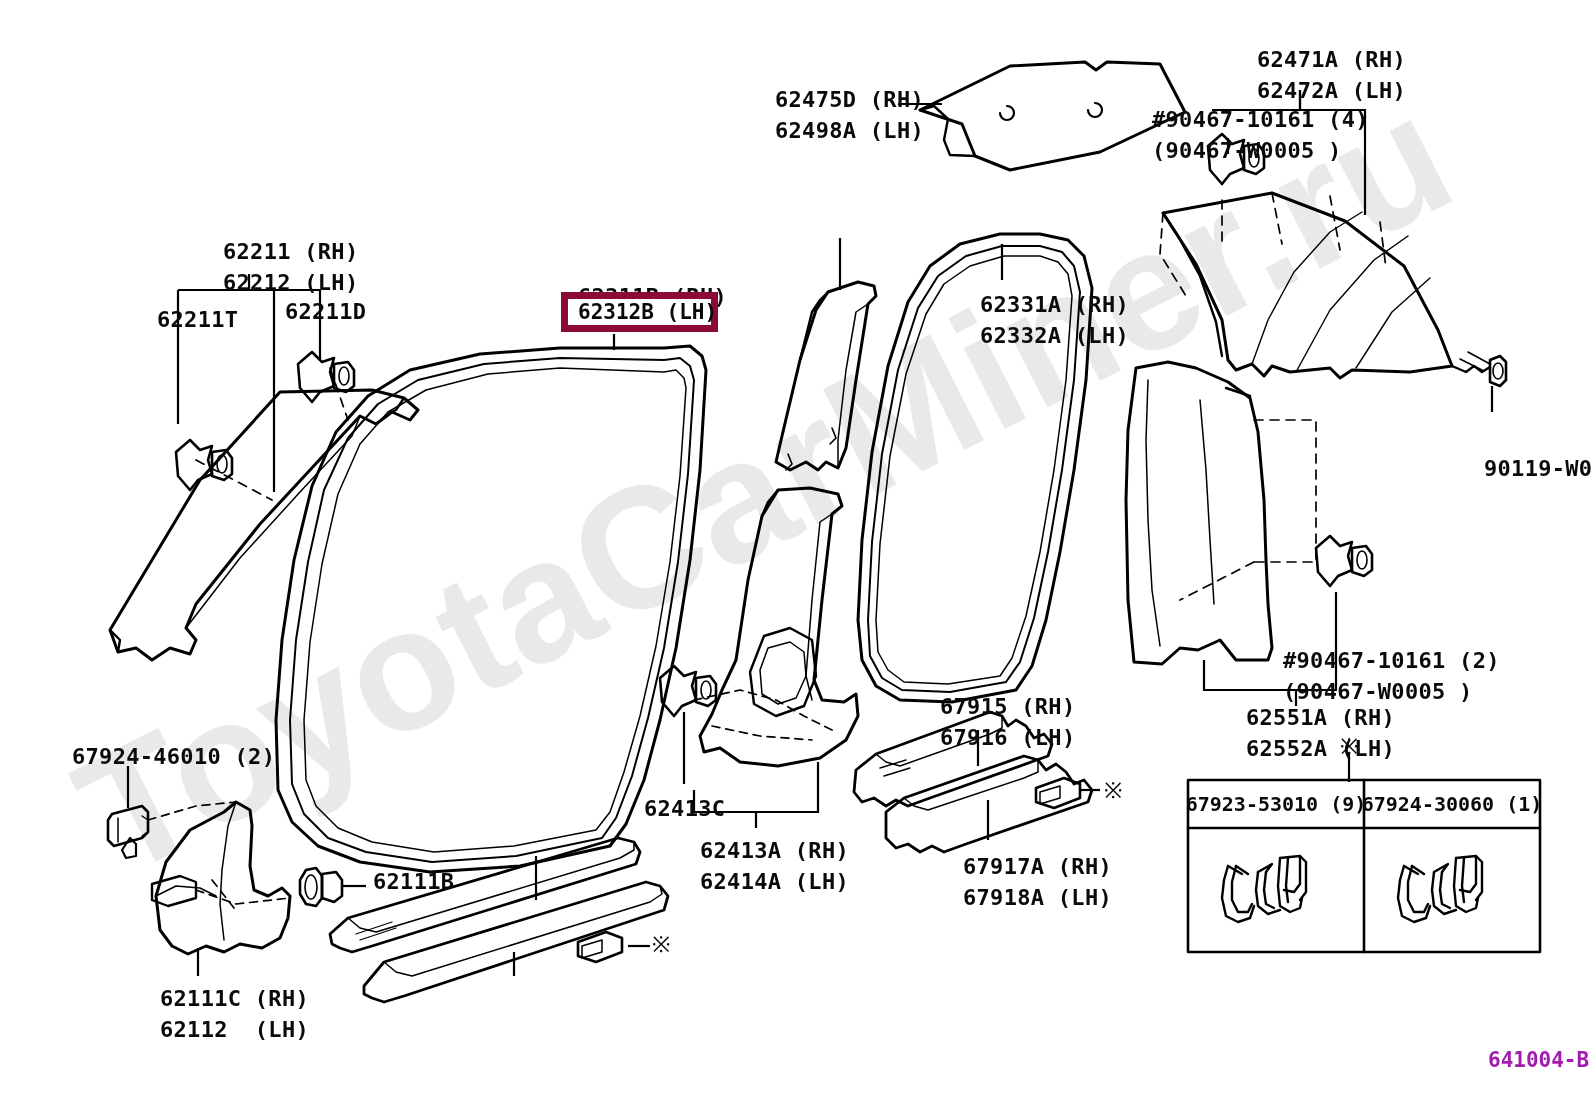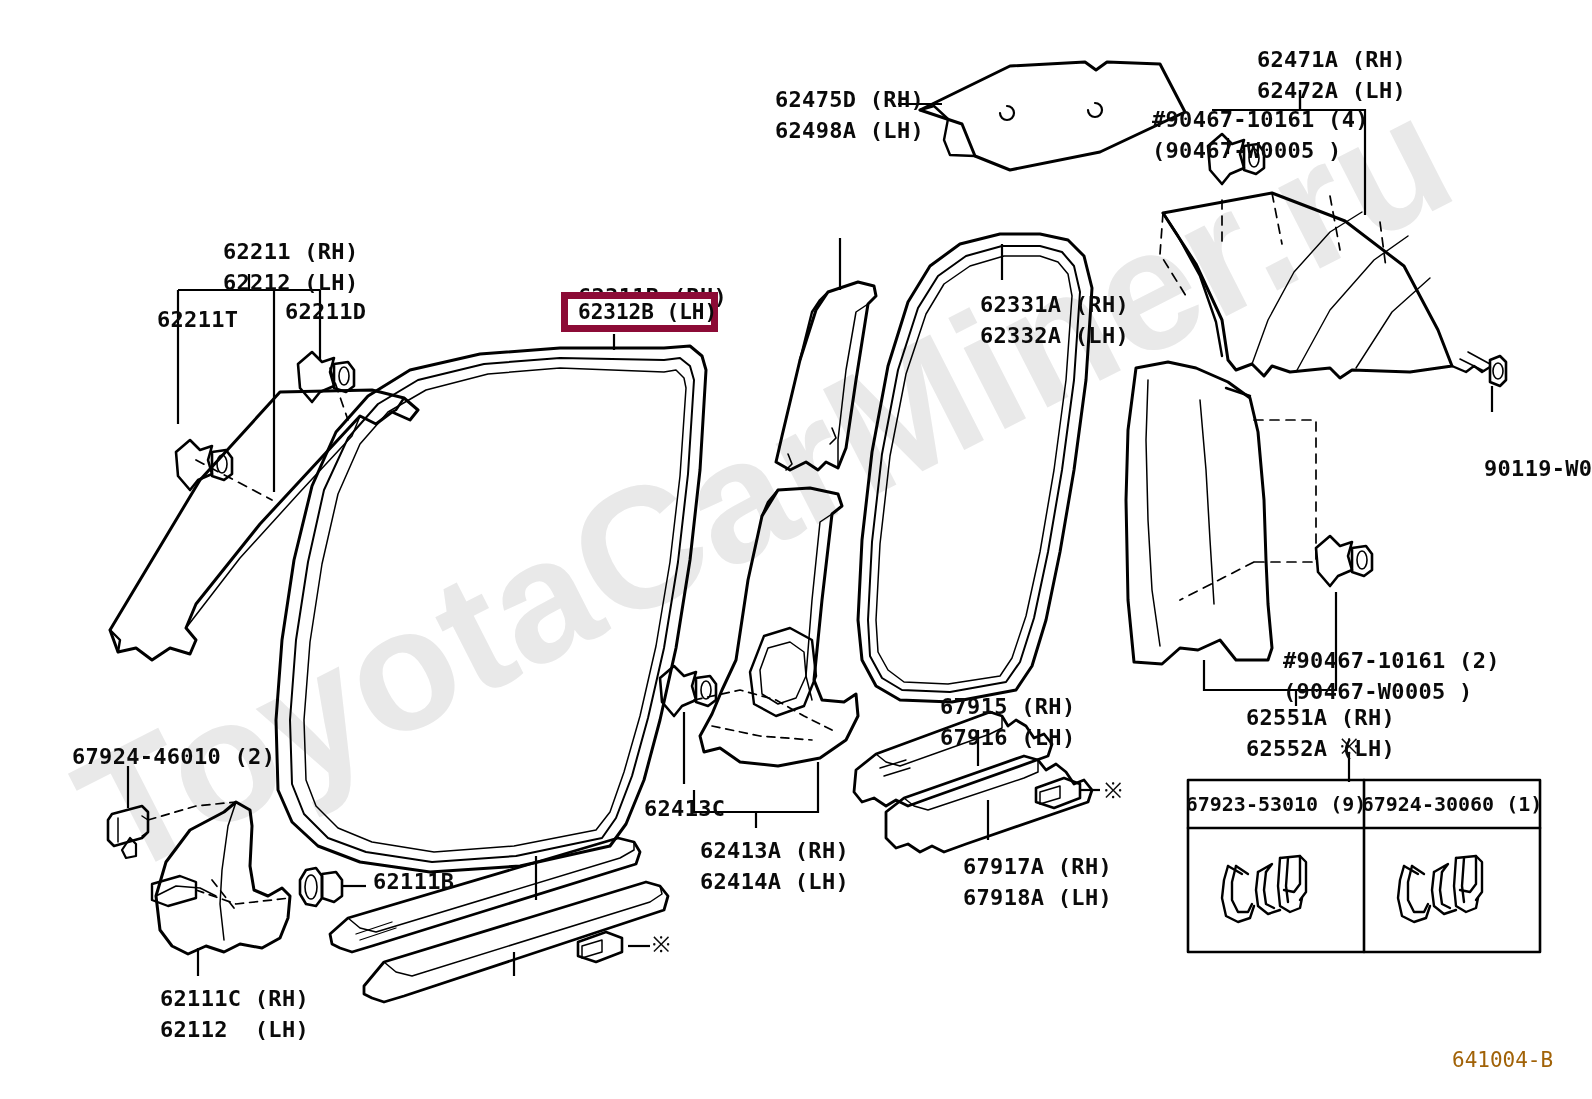--- a/index.html
+++ b/index.html
@@ -47,23 +47,24 @@
     position: absolute;
     font-size: 22px;
     line-height: 1;
     color: #0a0a0a;
     white-space: pre;
   }
   .diagram-id {
     position: absolute;
     font-family: "DejaVu Sans Mono", "Liberation Mono", monospace;
     font-size: 21px;
-    font-weight: 400;
-    color: #a16207;
+    font-weight: 700;
+    color: #a21caf;
     white-space: pre;
+    margin-left: 36px;
   }
   #watermark {
     position: absolute;
     inset: 0;
     pointer-events: none;
     z-index: 2;
     display: block;
   }
   .wm-text {
     font-family: "Liberation Sans", sans-serif;

